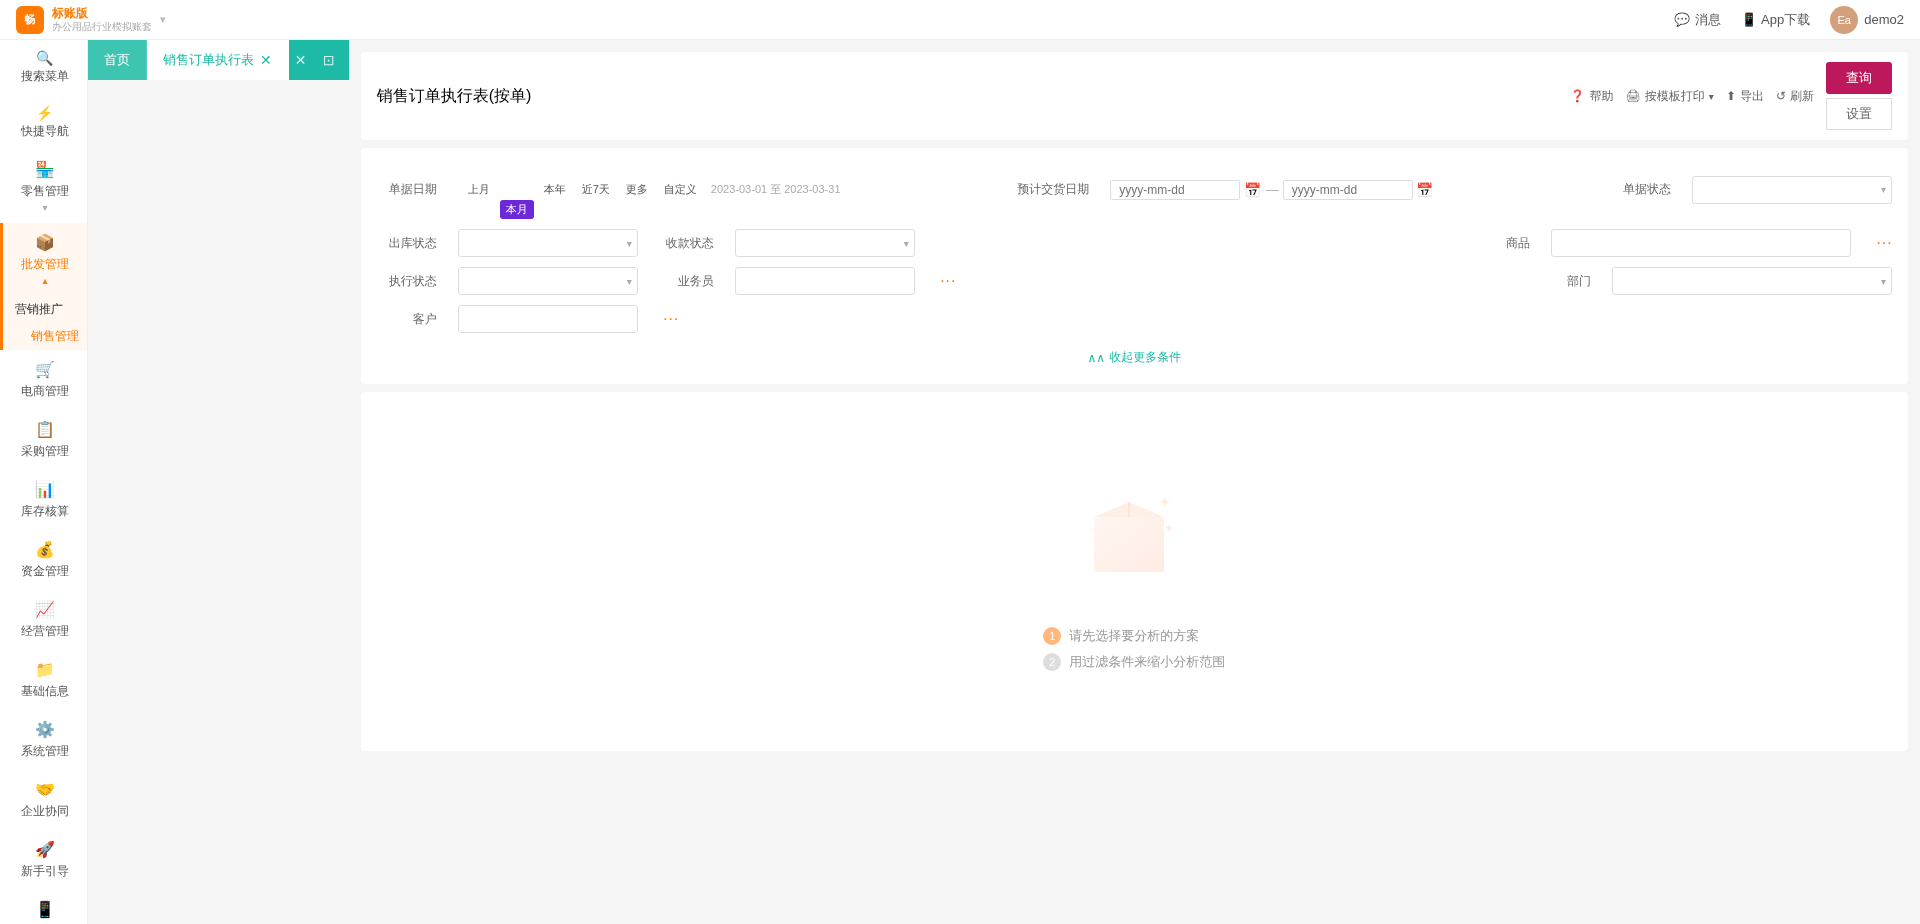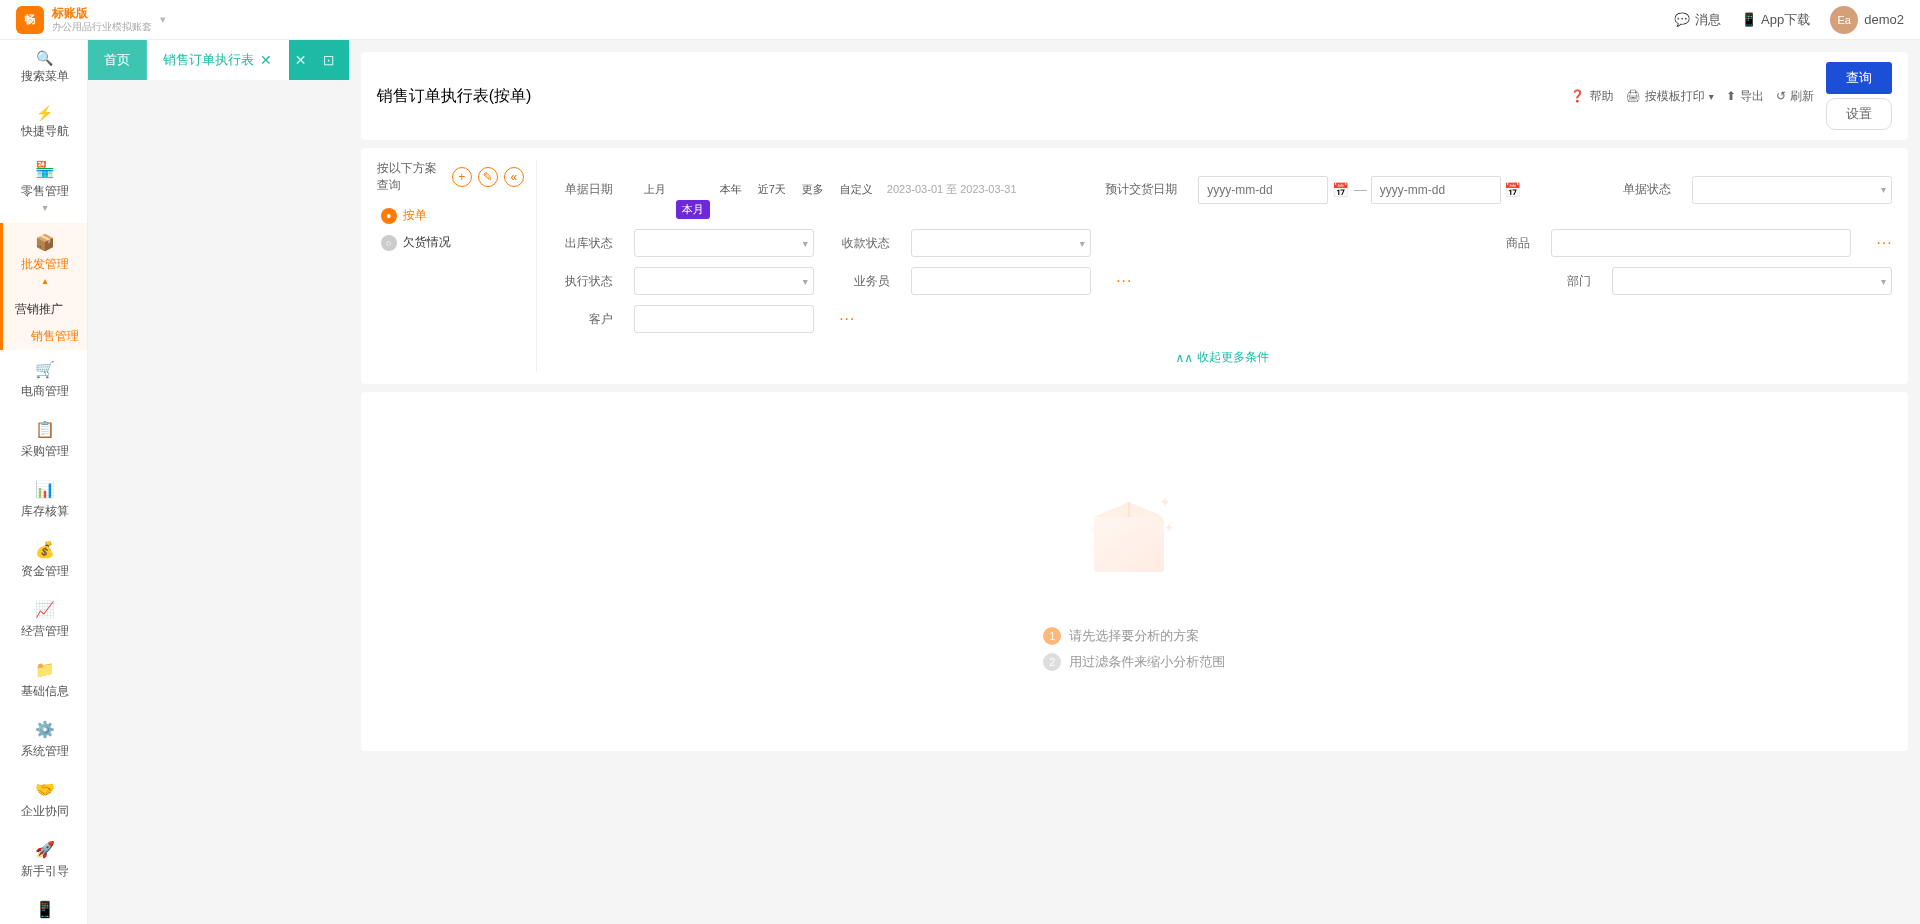--- a/index.html
+++ b/index.html
@@ -115,21 +115,21 @@
       border: 1px solid #ddd; border-radius: 3px; padding: 4px 24px 4px 8px;
       font-size: 12px; color: #333; background: #fff; appearance: none; cursor: pointer;
       min-width: 180px; height: 28px;
     }
     .select-arrow { position: absolute; right: 6px; color: #aaa; font-size: 10px; pointer-events: none; }
     .filter-input {
       border: 1px solid #ddd; border-radius: 3px; padding: 4px 8px;
       font-size: 12px; color: #333; height: 28px; width: 180px;
     }
     .filter-date-group { display: flex; align-items: center; gap: 4px; }
-    .filter-date-input { border: 1px solid #ddd; border-radius: 2px; padding: 4px 8px; font-size: 12px; color: #999; height: 28px; width: 130px; }
+    .filter-date-input { border: 1px solid #ddd; border-radius: 2px; padding: 4px 8px; font-size: 12px; color: #999; height: 20px; width: 130px; }
     .filter-date-icon { color: #ff7a00; font-size: 14px; cursor: pointer; }
     .filter-date-sep { color: #aaa; }
     .date-quick-btns { display: flex; gap: 4px; margin-left: 4px; }
     .date-quick-btn { padding: 2px 6px; font-size: 11px; color: #555; cursor: pointer; border: none; background: none; }
     .date-quick-btn.active { background: #6d28d9; color: #fff; border-radius: 3px; margin-top: 40px; }
     .filter-dots { color: #ff7a00; cursor: pointer; font-size: 16px; margin-left: 4px; }
     .collapse-btn {
       display: flex; align-items: center; justify-content: center;
       color: #1dbba5; font-size: 12px; cursor: pointer; padding: 6px 0;
       gap: 4px;
@@ -141,26 +141,26 @@
       padding: 60px 20px;
     }
     .empty-icon { font-size: 80px; margin-bottom: 16px; opacity: 0.4; }
     .empty-steps { display: flex; flex-direction: column; gap: 8px; }
     .empty-step { display: flex; align-items: center; gap: 8px; font-size: 13px; color: #999; }
     .step-num { width: 18px; height: 18px; border-radius: 50%; background: #ccc; color: #fff; display: flex; align-items: center; justify-content: center; font-size: 11px; flex-shrink: 0; }
     .step-num.n1 { background: #ffb87a; }
     .step-num.n2 { background: #ddd; }
 
     .btn-search {
-      background: #1d4ed8; color: #fff; border: none; padding: 6px 20px;
+      background: #be185d; color: #fff; border: none; padding: 6px 20px;
       border-radius: 3px; font-size: 13px; cursor: pointer; height: 32px;
     }
     .btn-setting {
       background: #fff; color: #666; border: 1px solid #ddd; padding: 5px 16px;
-      border-radius: 9px; font-size: 13px; cursor: pointer; height: 32px;
+      border-radius: 0; font-size: 13px; cursor: pointer; height: 32px;
     }
     .action-buttons { display: flex; flex-direction: column; gap: 4px; }
   </style>
 </head>
 <body>
 
 <div class="top-header">
   <div class="top-header-left">
     <div class="logo-icon">
       <span>畅</span>
@@ -305,38 +305,20 @@
           <div class="action-buttons">
             <button class="btn-search">查询</button>
             <button class="btn-setting">设置</button>
           </div>
         </div>
       </div>
 
       <div class="filter-panel">
         <div class="filter-layout">
 
-          <div class="filter-sidebar">
-            <div class="filter-sidebar-title">
-              <span>按以下方案查询</span>
-              <div class="filter-sidebar-actions">
-                <div class="filter-sidebar-action">+</div>
-                <div class="filter-sidebar-action">✎</div>
-                <div class="filter-sidebar-action">«</div>
-              </div>
-            </div>
-            <div class="filter-tree-item active">
-              <div class="filter-tree-icon">●</div>
-              <span>按单</span>
-            </div>
-            <div class="filter-tree-item">
-              <div class="filter-tree-icon gray">○</div>
-              <span>欠货情况</span>
-            </div>
-          </div>
 
           <div class="filter-main">
 
             <div class="filter-row">
               <div class="filter-field">
                 <span class="filter-label">单据日期</span>
                 <div class="date-quick-btns">
                   <button class="date-quick-btn">上月</button>
                   <button class="date-quick-btn active">本月</button>
                   <button class="date-quick-btn">本年</button>

